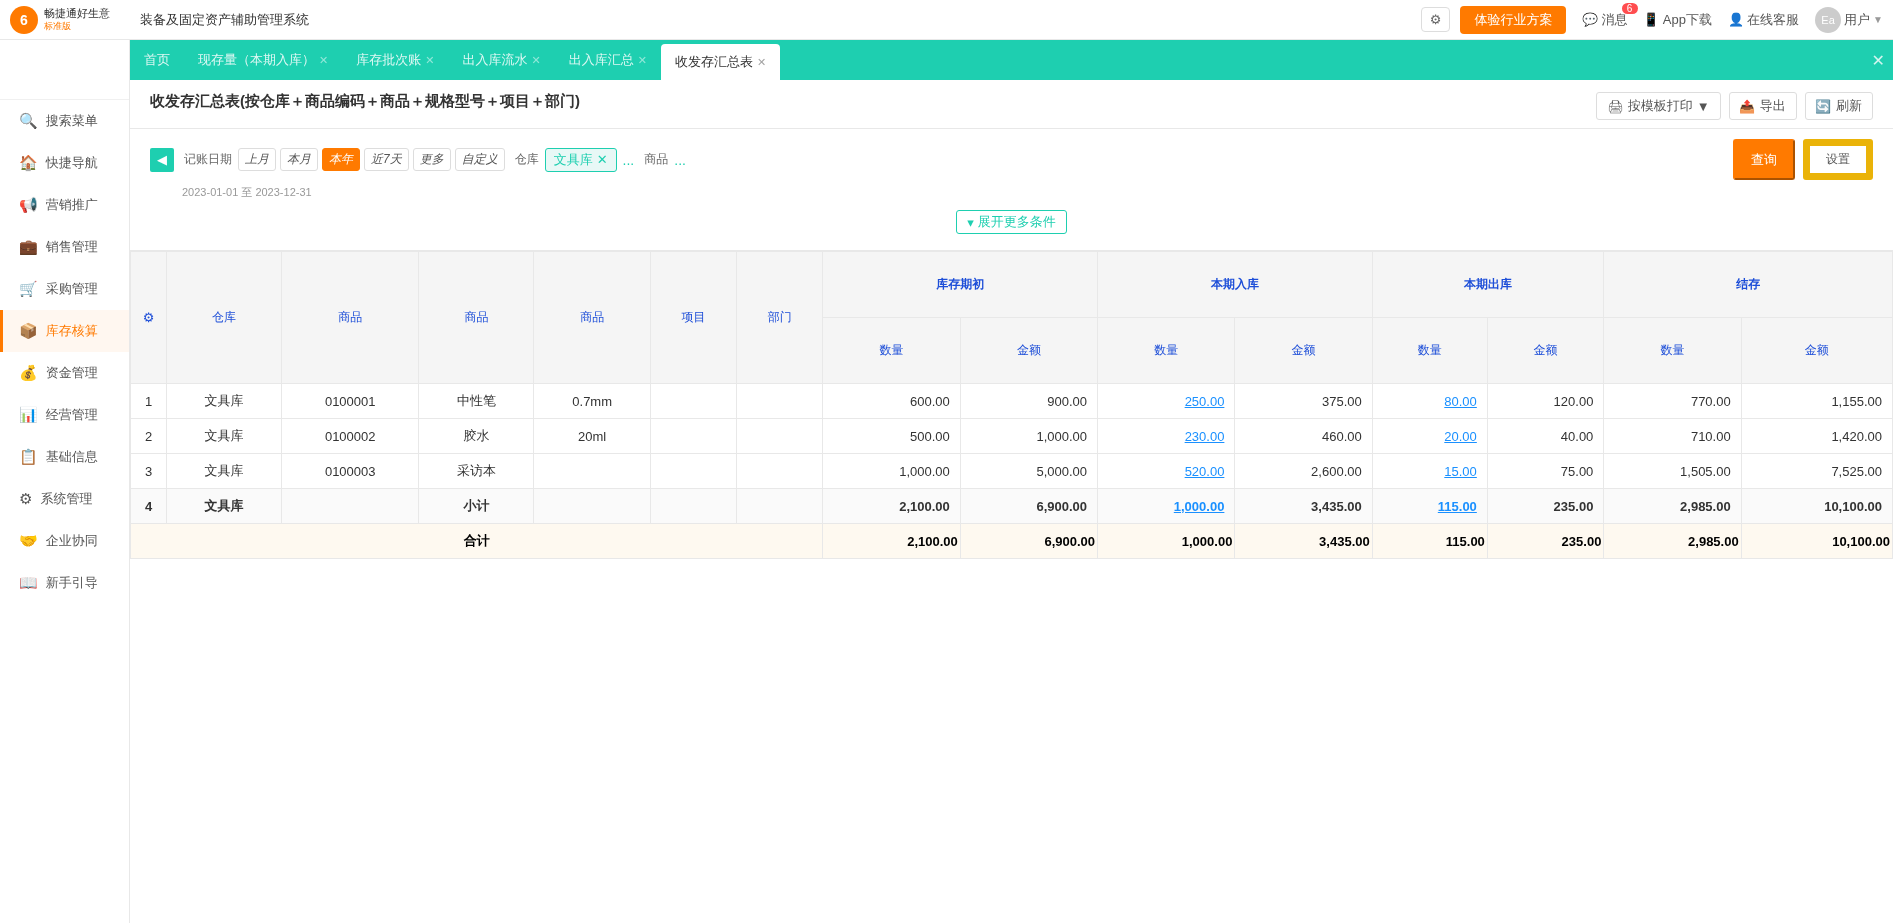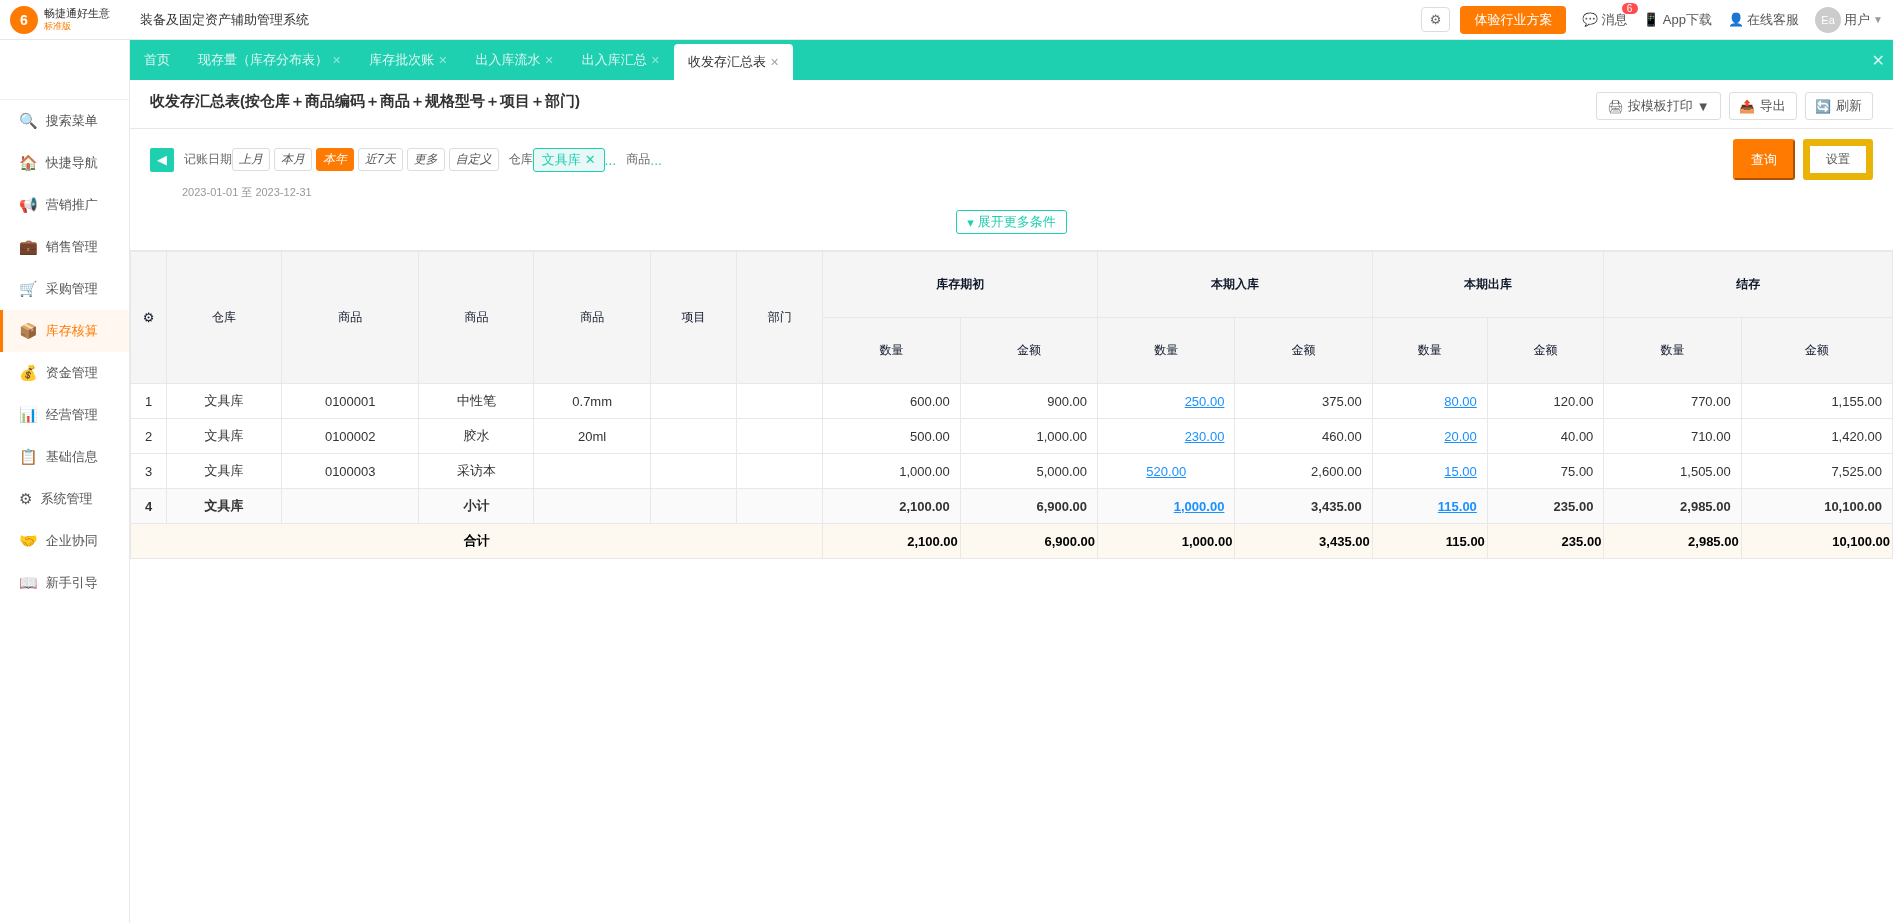--- a/index.html
+++ b/index.html
@@ -39,37 +39,37 @@
     .sidebar-menu { flex: 1; overflow-y: auto; }
     .sidebar-item { display: flex; align-items: center; gap: 8px; padding: 12px 16px; cursor: pointer; color: #555; border-left: 3px solid transparent; }
     .sidebar-item.active { background: #fff7f0; color: #ff7a00; border-left: 3px solid #ff7a00; }
     .sidebar-icon { font-size: 15px; }
     .sidebar-label { font-size: 13px; }
 
     
     .page-header { background: white; padding: 12px 20px 8px; border-bottom: 1px solid #e8e8e8; flex-shrink: 0; }
     .page-title { font-size: 15px; font-weight: bold; color: #333; margin-bottom: 8px; }
     .filter-row { display: flex; align-items: center; gap: 10px; flex-wrap: wrap; }
-    .filter-group { display: flex; align-items: center; }
+    .filter-group { display: flex; align-items: center; gap: 6px; }
     .filter-label { color: #666; font-size: 12px; white-space: nowrap; }
     .date-quick-btns { display: flex; gap: 4px; }
     .date-btn { padding: 2px 6px; border: 1px solid #ddd; border-radius: 3px; cursor: pointer; font-size: 12px; color: #555; background: white; font-style: italic; }
     .date-btn.active { background: #ff7a00; color: white; border-color: #ff7a00; }
     .warehouse-tag { display: flex; align-items: center; gap: 4px; background: #e8f8f6; border: 1px solid #1ecfb0; border-radius: 3px; padding: 2px 8px; color: #1ecfb0; font-size: 12px; }
     .warehouse-tag .remove { cursor: pointer; }
     .ellipsis-btn { color: #1ecfb0; cursor: pointer; font-size: 14px; }
     .expand-btn { display: flex; align-items: center; gap: 4px; color: #1ecfb0; cursor: pointer; font-size: 12px; border: 1px solid #1ecfb0; border-radius: 3px; padding: 2px 10px; margin: 6px auto; width: fit-content; }
     .toolbar-btn { display: flex; align-items: center; gap: 4px; padding: 4px 10px; border: 1px solid #ddd; border-radius: 3px; cursor: pointer; background: white; color: #555; font-size: 12px; }
     .toolbar-btn-primary { background: #ff7a00; color: white; border-color: #ff7a00; padding: 5px 16px; border-radius: 3px; cursor: pointer; font-size: 13px; }
     .toolbar-btn-secondary { background: white; color: #555; border: 7px solid #eab308; padding: 5px 16px; border-radius: 3px; cursor: pointer; font-size: 12px; }
 
     
     .table-container { flex: 1; overflow: auto; background: white; }
     table { width: 100%; border-collapse: collapse; }
-    thead th { background: #f5f5f5; border: 1px solid #e8e8e8; padding: 24px 10px; text-align: center; font-size: 12px; color: #0f172a; font-weight: normal; white-space: nowrap; }
+    thead th { background: #f5f5f5; border: 1px solid #e8e8e8; padding: 24px 10px; text-align: center; font-size: 12px; color: #1d4ed8; font-weight: normal; white-space: nowrap; }
     thead th.group-header { background: #f5f5f5; font-weight: bold; }
     tbody td { border: 1px solid #e8e8e8; padding: 8px 10px; text-align: center; font-size: 13px; color: #333; }
     tbody tr.subtotal { background: #fafafa; font-weight: bold; }
     .link-text { color: #1a90ff; text-decoration: underline; cursor: pointer; }
     tfoot td { border: 1px solid #e8e8e8; padding: 8px 2px; text-align: center; font-weight: bold; background: #fef9f0; font-size: 13px; }
     .page-content { flex: 1; display: flex; flex-direction: column; overflow: hidden; position: relative; }
     .header-right-btns { margin-left: auto; display: flex; align-items: flex-start; gap: 8px; }
     .page-header-inner { display: flex; align-items: flex-start; }
     .filter-section { background: white; padding: 10px 20px; border-bottom: 1px solid #e8e8e8; flex-shrink: 0; }
     .expand-row { display: flex; justify-content: center; padding: 6px; background: white; border-bottom: 1px solid #e8e8e8; flex-shrink: 0; }
@@ -172,21 +172,21 @@
       </div>
     </div>
 
     <div class="content-area">
 
       <div class="tab-bar">
         <div class="tab-item">
           <span>首页</span>
         </div>
         <div class="tab-item">
-          <span>现存量（库存分布表）</span>
+          <span>现存量（本期入库）</span>
           <span class="close-x">✕</span>
         </div>
         <div class="tab-item">
           <span>库存批次账</span>
           <span class="close-x">✕</span>
         </div>
         <div class="tab-item">
           <span>出入库流水</span>
           <span class="close-x">✕</span>
         </div>
@@ -336,21 +336,21 @@
                 <tr>
                   <td>3</td>
                   <td>文具库</td>
                   <td>0100003</td>
                   <td>采访本</td>
                   <td></td>
                   <td></td>
                   <td></td>
                   <td style="text-align: right;">1,000.00</td>
                   <td style="text-align: right;">5,000.00</td>
-                  <td style="text-align: center;"><span class="link-text">520.00</span></td>
+                  <td style="text-align: right;"><span class="link-text">520.00</span></td>
                   <td style="text-align: right;">2,600.00</td>
                   <td style="text-align: right;"><span class="link-text">15.00</span></td>
                   <td style="text-align: right;">75.00</td>
                   <td style="text-align: right;">1,505.00</td>
                   <td style="text-align: right;">7,525.00</td>
                 </tr>
                 <tr class="subtotal">
                   <td>4</td>
                   <td>文具库</td>
                   <td></td>

